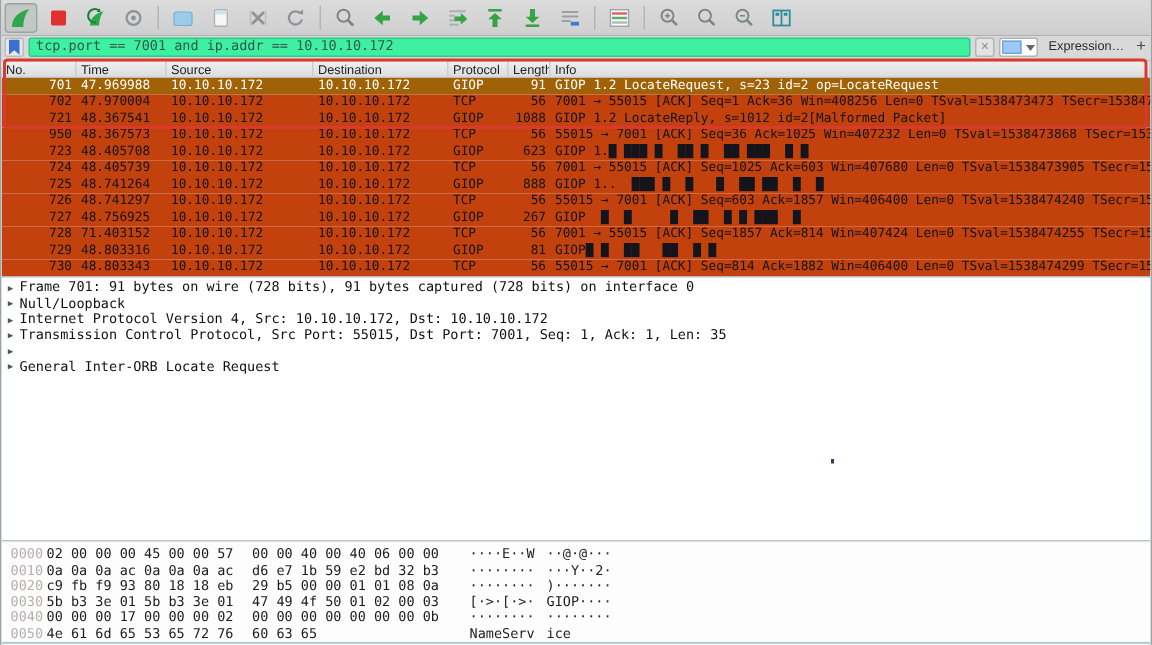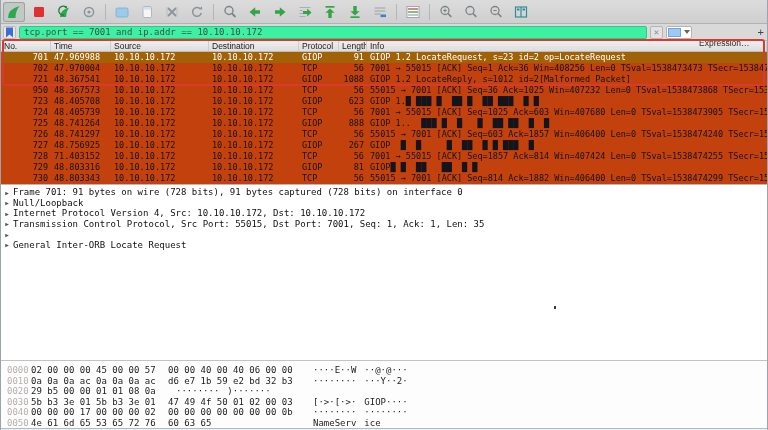--- a/index.html
+++ b/index.html
@@ -10,33 +10,33 @@
 
   
   .toolbar { height:24px; background:linear-gradient(#dcdcdc,#cfcfcf); border-bottom:1px solid #b2b2b2;
              display:flex; align-items:center; padding:0 2px; gap:3px; }
   .tb { width:22px; height:20px; display:flex; align-items:center; justify-content:center; border-radius:3px; }
   .tb svg { width:16px; height:16px; }
   .tb.pressed { background:#c2c8c4; box-shadow:inset 0 0 0 1px #9aa39c; }
   .tsep { width:1px; height:16px; background:#b5b5b5; margin:0 2px; }
 
   
-  .filterbar { height:17px; background:#d9d9d9; border-bottom:1px solid #b9b9b9; display:flex; align-items:center; padding:1px 2px; gap:3px; }
+  .filterbar { height:17px; background:#d9d9d9; border-bottom:1px solid #b9b9b9; display:flex; align-items:flex-start; padding:1px 2px; gap:3px; }
   .fbookmark { width:13px; height:13px; background:#e8e8e8; border:1px solid #bbb; border-radius:2px;
                display:flex; align-items:center; justify-content:center; }
   .finput { flex:1; height:13px; background:#3df0a2; border:1px solid #2cc987; border-radius:2px;
             font-size:9px; line-height:11px; color:#33584a; padding:0 4px; white-space:pre; overflow:hidden; }
   .fclear { width:13px; height:13px; border:1px solid #b5b5b5; background:#e3e3e3; border-radius:2px;
             color:#8b9196; font-size:9px; line-height:11px; text-align:center; }
   .fcombo { width:26px; height:13px; background:#fff; border:1px solid #b5b5b5; border-radius:2px;
             display:flex; align-items:center; padding:1px; }
   .fcombo .swatch { width:13px; height:9px; background:#9ec9f5; border:1px solid #6fa6df; }
   .fcombo .arr { width:0; height:0; border-left:3px solid transparent; border-right:3px solid transparent;
                  border-top:4px solid #666; margin-left:3px; }
-  .fexpr { font-family:"Liberation Sans", sans-serif; font-size:8.5px; color:#2b2b2b; padding:0 4px; white-space:nowrap;margin-top:21px; }
+  .fexpr { font-family:"Liberation Sans", sans-serif; font-size:8.5px; color:#2b2b2b; padding:0 4px; white-space:nowrap; }
   .fplus { font-family:"Liberation Sans", sans-serif; font-size:11px; color:#444; padding:0 1px; }
 
   
   .plist-grid { display:grid; grid-template-columns:50px 60px 98px 90px 40px 28px 1fr; }
   .phead { height:11px; background:linear-gradient(#efefef,#dddddd); border-bottom:1px solid #bdbdbd; }
   .phead .hc { font-family:"Liberation Sans", sans-serif; font-size:8.5px; line-height:11px; color:#222;
                padding:0 3px; border-right:1px solid #cdcdcd; overflow:hidden; white-space:pre; }
   .plist-body { height:132px; background:#f4f3fb; overflow:hidden; }
   .prow { height:11px; background:#c2410c; }
   .prow .c { font-size:8.5px; line-height:11px; color:#14141c; padding:0 3px; overflow:hidden; white-space:pre; }
@@ -399,20 +399,21 @@
       <div class="hrow">
         <span class="hoff">0010</span>
         <span class="hb">0a 0a 0a ac 0a 0a 0a ac</span>
         <span class="hb">d6 e7 1b 59 e2 bd 32 b3</span>
         <span class="ha">········</span>
         <span class="ha2">···Y··2·</span>
       </div>
 
       <div class="hrow">
         <span class="hoff">0020</span>
+        <span class="hb">c9 fb f9 93 80 18 18 eb</span>
         <span class="hb">29 b5 00 00 01 01 08 0a</span>
         <span class="ha">········</span>
         <span class="ha2">)·······</span>
       </div>
 
       <div class="hrow">
         <span class="hoff">0030</span>
         <span class="hb">5b b3 3e 01 5b b3 3e 01</span>
         <span class="hb">47 49 4f 50 01 02 00 03</span>
         <span class="ha">[·&gt;·[·&gt;·</span>

